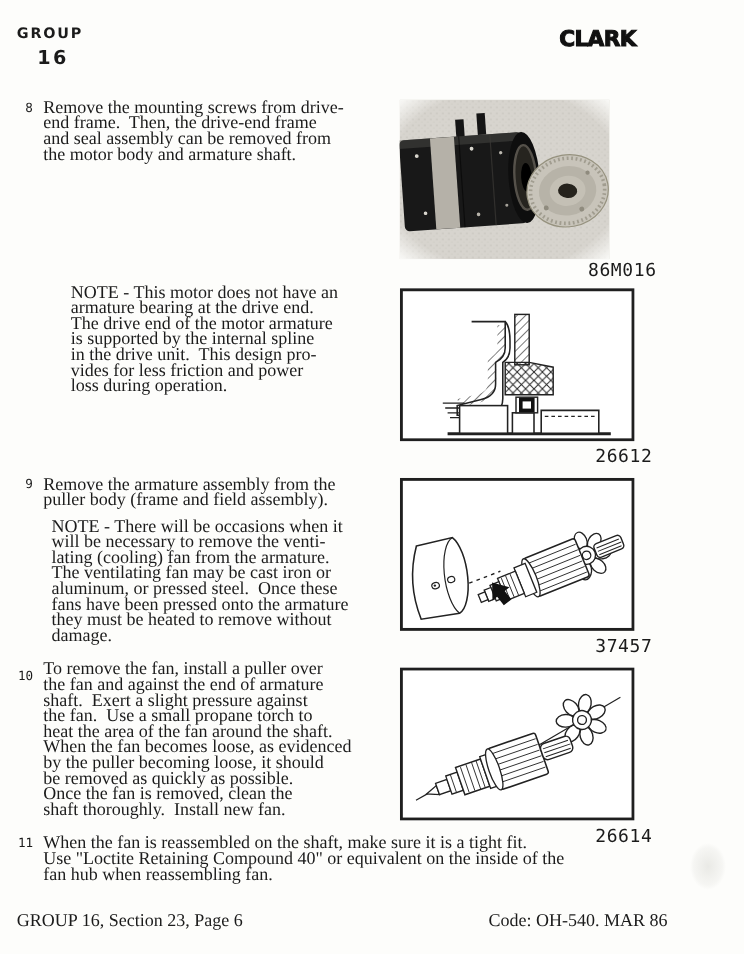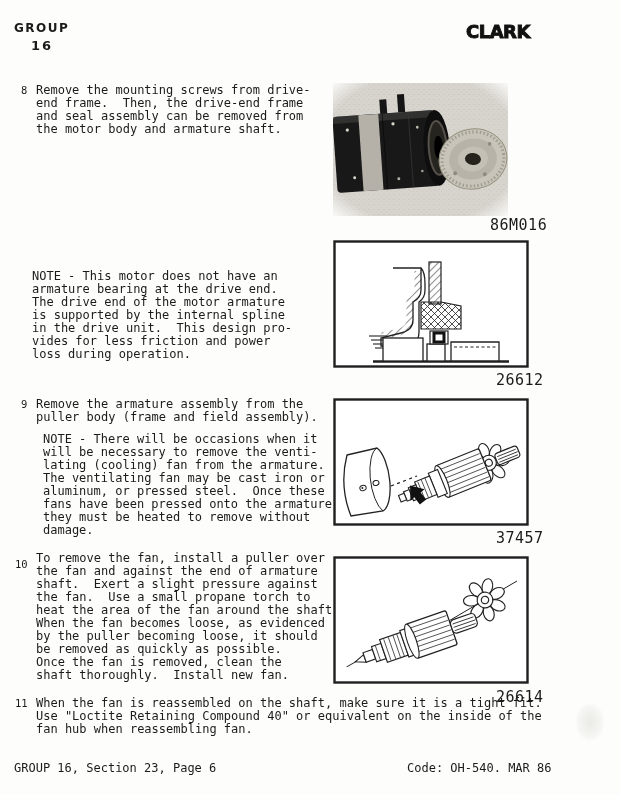--- a/index.html
+++ b/index.html
@@ -2,25 +2,25 @@
 <html><head>
 <meta charset="utf-8">
 <style>
   html,body{margin:0;padding:0;}
   body{
     width:620px;height:795px;position:relative;overflow:hidden;
     background:#fdfdfb;color:#1b1b1b;
     font-family:"DejaVu Sans Mono","Liberation Mono",monospace;
   }
   .abs{position:absolute;}
-  .mono{font-size:12px;line-height:13px;white-space:pre;letter-spacing:0;}
+  .mono{font-size:15px;line-height:13px;white-space:pre;letter-spacing:0;font-family:Liberation Serif, serif;}
   .stepnum{font-size:10.5px;line-height:13px;}
   .caption{font-size:15px;letter-spacing:.5px;}
   .group-label{font-family:"DejaVu Sans",sans-serif;font-weight:bold;font-size:12px;letter-spacing:1.5px;}
-  .group-number{font-family:"DejaVu Sans",sans-serif;font-weight:bold;font-size:13px;letter-spacing:2px;}
+  .group-number{font-family:"DejaVu Sans",sans-serif;font-weight:bold;font-size:16px;letter-spacing:2px;}
   .figbox{background:#fff;}
   svg{display:block;}
   .stain{
     width:40px;height:52px;border-radius:50%;
     background:radial-gradient(closest-side,rgba(115,115,100,0.14),rgba(115,115,100,0.05) 60%,transparent 75%);
   }
 </style>
 </head>
 <body>
 
@@ -30,21 +30,21 @@
 <svg class="abs" style="left:466px;top:19px;" width="66" height="26" viewBox="0 0 66 26">
   <text x="0" y="19" font-family="DejaVu Sans, sans-serif" font-weight="bold" font-size="18" letter-spacing="-0.5" fill="#111" stroke="#111" stroke-width="0.9">CLARK</text>
 </svg>
 
 <div class="abs stepnum" style="left:21px;top:84px;">8</div>
 <div class="abs mono" style="left:36px;top:84px;">Remove the mounting screws from drive-
 end frame.  Then, the drive-end frame
 and seal assembly can be removed from
 the motor body and armature shaft.</div>
 
-<div class="abs mono" style="left:32px;top:238px;margin-top:32px;">NOTE - This motor does not have an
+<div class="abs mono" style="left:59px;top:238px;">NOTE - This motor does not have an
 armature bearing at the drive end.
 The drive end of the motor armature
 is supported by the internal spline
 in the drive unit.  This design pro-
 vides for less friction and power
 loss during operation.</div>
 
 <div class="abs stepnum" style="left:21px;top:398px;">9</div>
 <div class="abs mono" style="left:36px;top:398px;">Remove the armature assembly from the
 puller body (frame and field assembly).</div>

